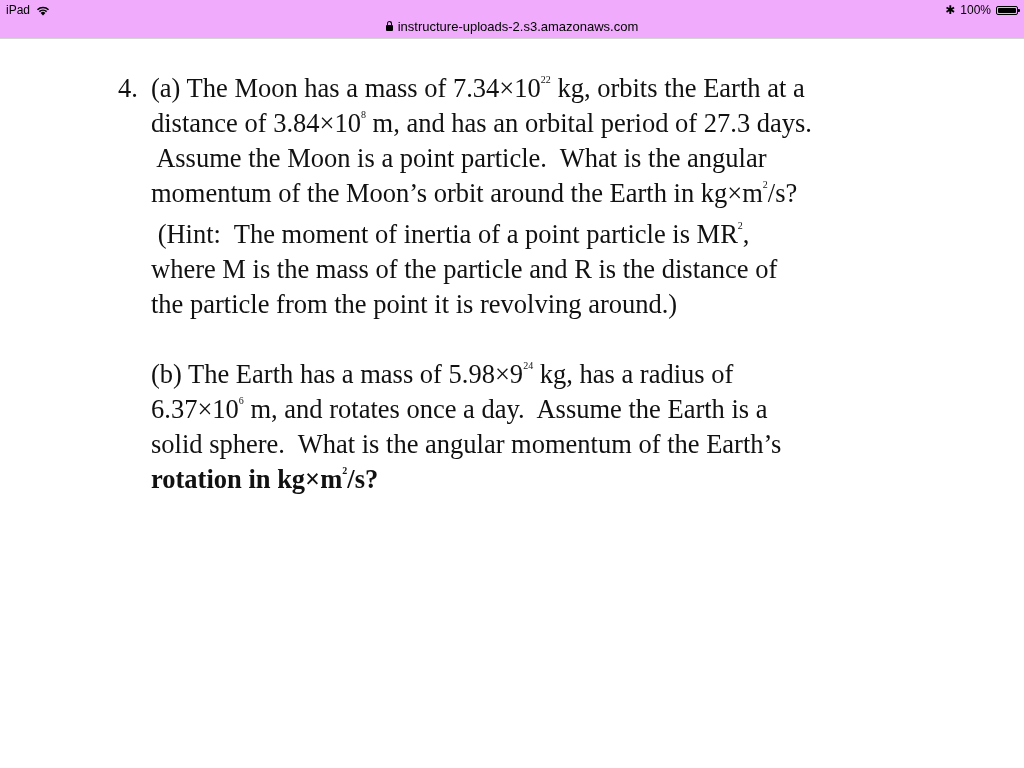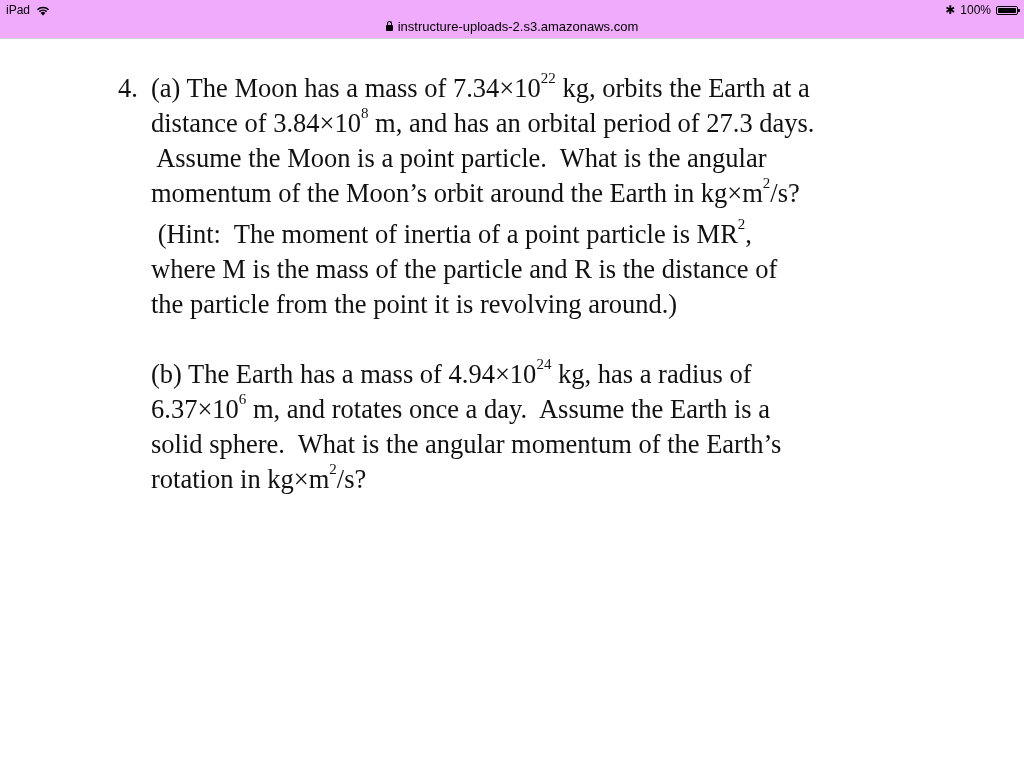--- a/index.html
+++ b/index.html
@@ -17,21 +17,21 @@
   .sb-right { position: absolute; right: 6px; top: 3px; font-size: 12px; display: flex; align-items: center; gap: 5px; }
   .battery { width: 22px; height: 9px; border: 1px solid #000; border-radius: 2px; padding: 1px; box-sizing: border-box; position: relative; }
   .battery .fill { width: 100%; height: 100%; background: #000; border-radius: 1px; }
   .battery::after { content: ""; position: absolute; right: -3px; top: 2px; width: 2px; height: 3px; background: #000; border-radius: 0 1px 1px 0; }
   .bt { font-size: 12px; }
   .doc {
     position: absolute; left: 0; top: 39px; width: 1024px; height: 729px;
     font-family: "Liberation Serif", "DejaVu Serif", serif; font-size: 26.5px; color: #111;
   }
   .line { position: absolute; white-space: pre; line-height: 30px; }
-  sup { font-size: 15px; vertical-align: 0; position: relative; top: -14px; }
+  sup { font-size: 10px; vertical-align: 0; position: relative; top: -14px; }
 </style>
 </head>
 <body>
 
 <div class="statusbar">
   <div class="sb-left">
     <span>iPad</span>
     <svg width="14" height="11" viewBox="0 0 14 11">
       <path d="M7 10.5 L4.6 7.9 A3.4 3.4 0 0 1 9.4 7.9 Z" fill="#000"></path>
       <path d="M2.8 6.1 A6 6 0 0 1 11.2 6.1 L10.1 7.2 A4.5 4.5 0 0 0 3.9 7.2 Z" fill="#000"></path>
@@ -57,18 +57,18 @@
     <span class="line" style="left:151px; top:34px;"><span>(a) The Moon has a mass of 7.34×10</span><sup>22</sup><span> kg, orbits the Earth at a</span></span>
     <span class="line" style="left:151px; top:69px;text-align:center;"><span>distance of 3.84×10</span><sup>8</sup><span> m, and has an orbital period of 27.3 days.</span></span>
     <span class="line" style="left:151px; top:104px;"><span> Assume the Moon is a point particle.  What is the angular</span></span>
     <span class="line" style="left:151px; top:139px;"><span>momentum of the Moon’s orbit around the Earth in kg×m</span><sup>2</sup><span>/s?</span></span>
     <span class="line" style="left:151px; top:180px;"><span> (Hint:  The moment of inertia of a point particle is MR</span><sup>2</sup><span>,</span></span>
     <span class="line" style="left:151px; top:215px;"><span>where M is the mass of the particle and R is the distance of</span></span>
     <span class="line" style="left:151px; top:250px;"><span>the particle from the point it is revolving around.)</span></span>
   </div>
 
   <div>
-    <span class="line" style="left:151px; top:320px;"><span>(b) The Earth has a mass of 4.94×10</span><sup>24</sup><span> kg, has a radius of</span></span>
+    <span class="line" style="left:151px; top:320px;"><span>(b) The Earth has a mass of 5.98×9</span><sup>24</sup><span> kg, has a radius of</span></span>
     <span class="line" style="left:151px; top:355px;"><span>6.37×10</span><sup>6</sup><span> m, and rotates once a day.  Assume the Earth is a</span></span>
     <span class="line" style="left:151px; top:390px;"><span>solid sphere.  What is the angular momentum of the Earth’s</span></span>
-    <span class="line" style="left:151px; top:425px;"><span>rotation in kg×m</span><sup>2</sup><span>/s?</span></span>
+    <span class="line" style="left:151px; top:425px;font-weight:bold;"><span>rotation in kg×m</span><sup>2</sup><span>/s?</span></span>
   </div>
 </div>
 
 </body></html>

